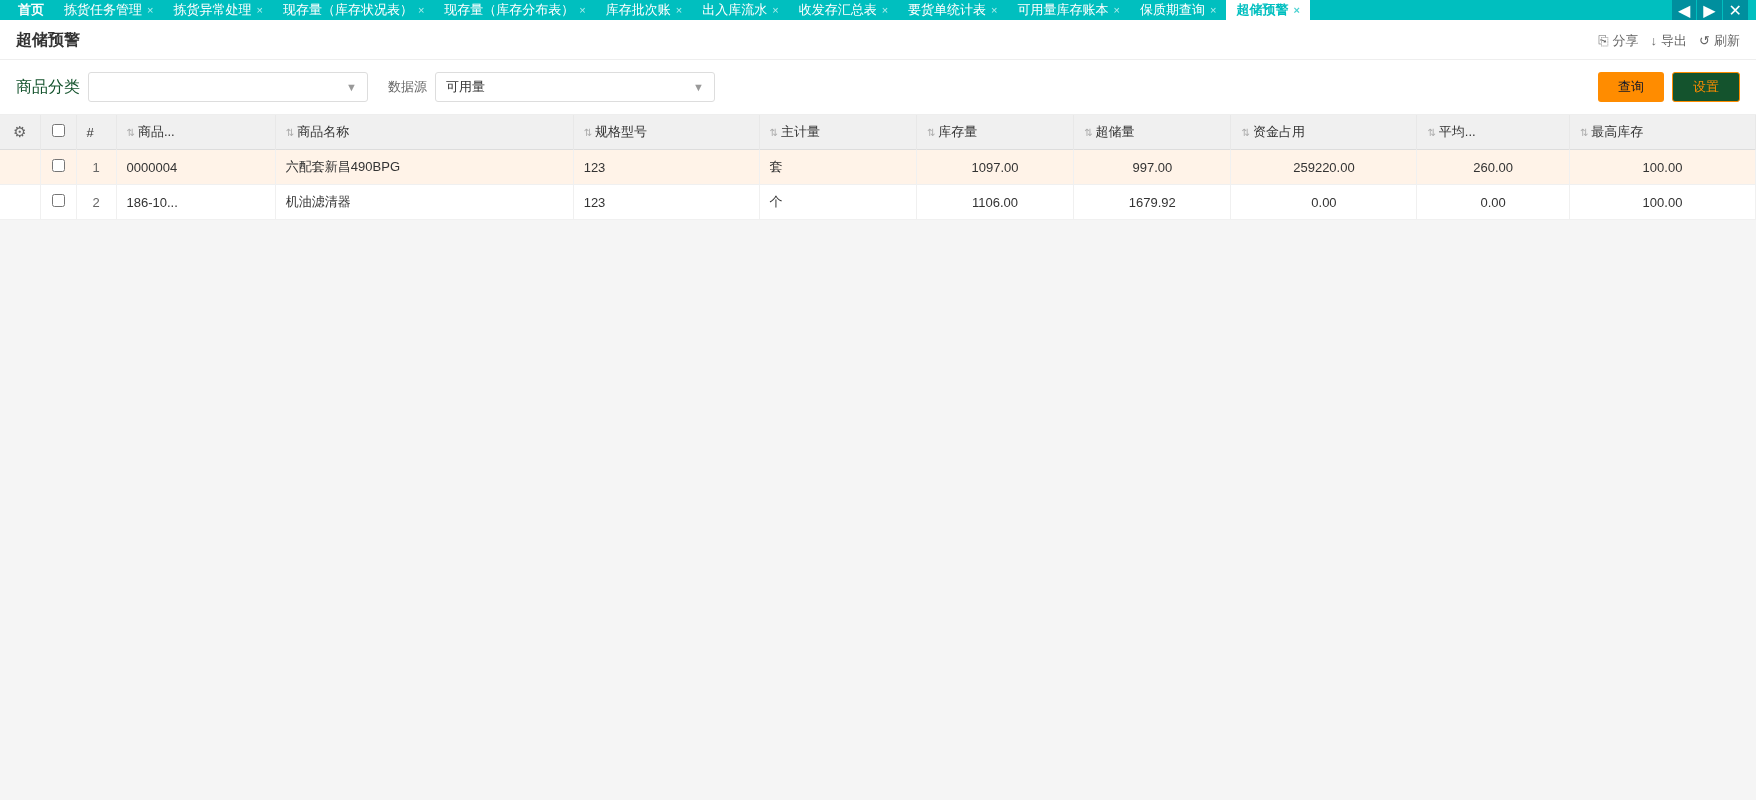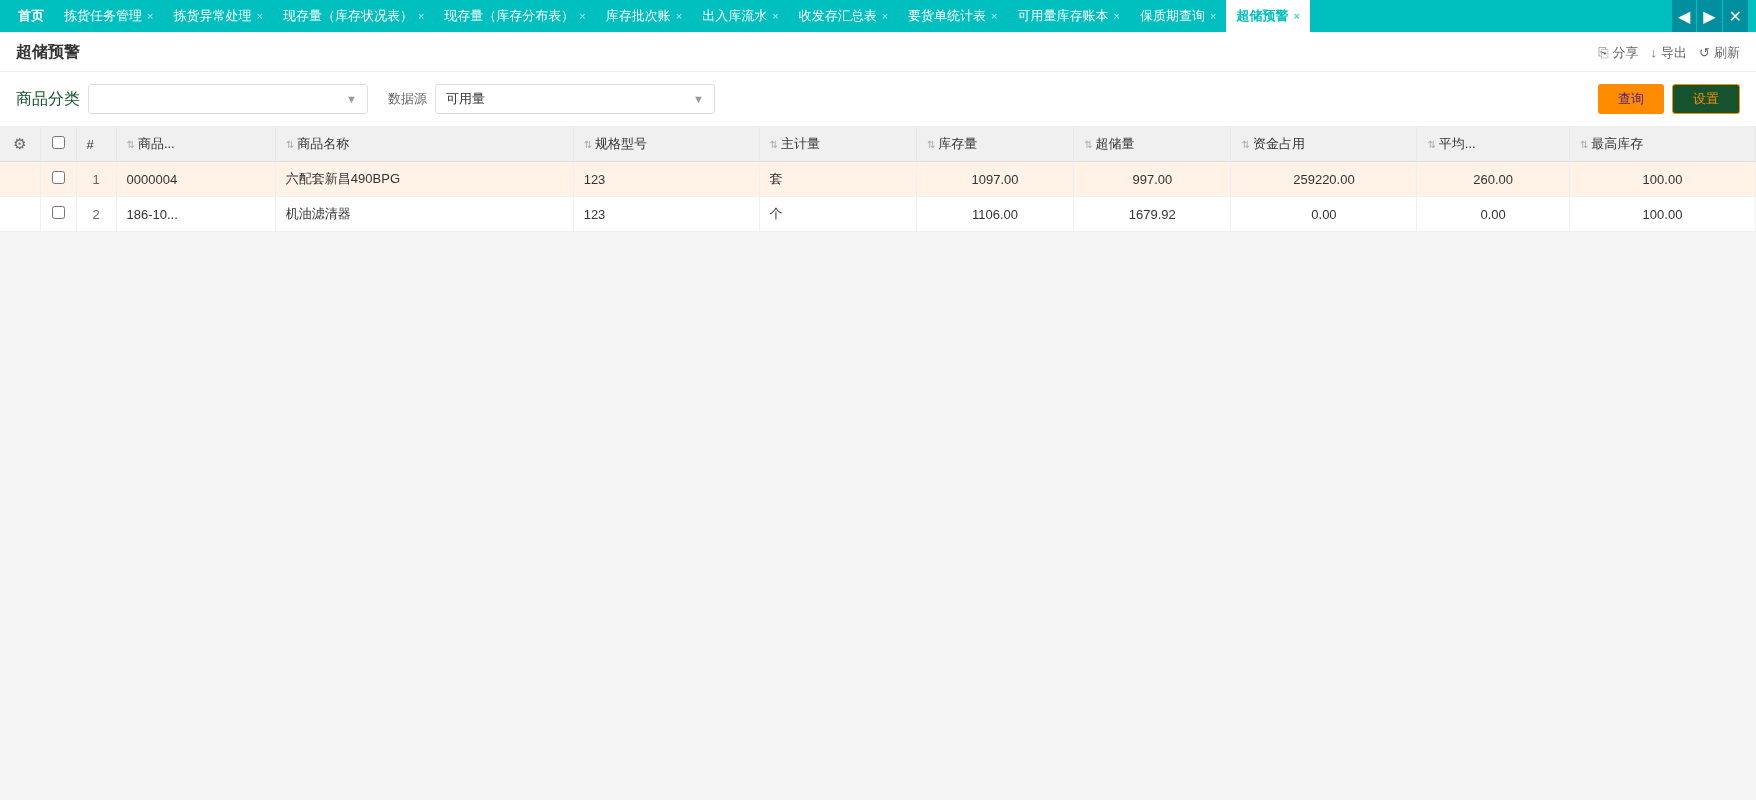--- a/index.html
+++ b/index.html
@@ -3,21 +3,21 @@
   <meta charset="utf-8">
   <style>
     * { box-sizing: border-box; margin: 0; padding: 0; }
     body { font-family: "Microsoft YaHei", Arial, sans-serif; font-size: 13px; background: #f5f5f5; color: #333; }
 
     
     .top-nav {
       display: flex;
       align-items: center;
       background: #00bfbf;
-      height: 32px;
+      height: 20px;
       padding: 0 8px;
       overflow: hidden;
     }
     .top-nav .nav-item {
       display: flex;
       align-items: center;
       padding: 0 10px;
       height: 38px;
       color: #fff;
       font-size: 13px;
@@ -120,21 +120,21 @@
     }
     .filter-select-arrow { color: #999; font-size: 11px; margin-left: 6px; }
 
     .filter-actions {
       margin-left: auto;
       display: flex;
       gap: 8px;
     }
     .btn-query {
       background: #ff8c00;
-      color: #4c1d95;
+      color: #0f172a;
       border: none;
       border-radius: 3px;
       padding: 5px 20px;
       font-size: 13px;
       cursor: pointer;
     }
     .btn-set {
       background: #14532d;
       color: #ff8c00;
       border: 1px solid #ff8c00;

